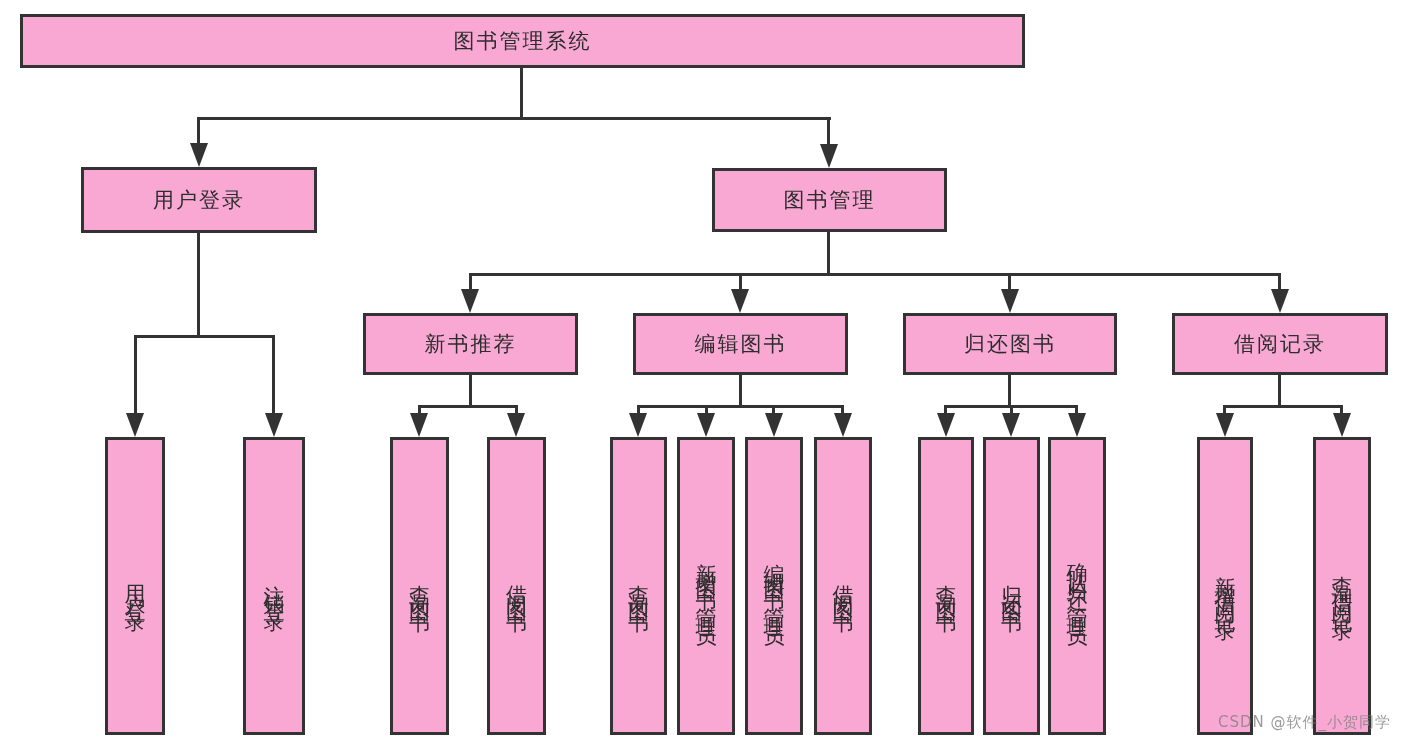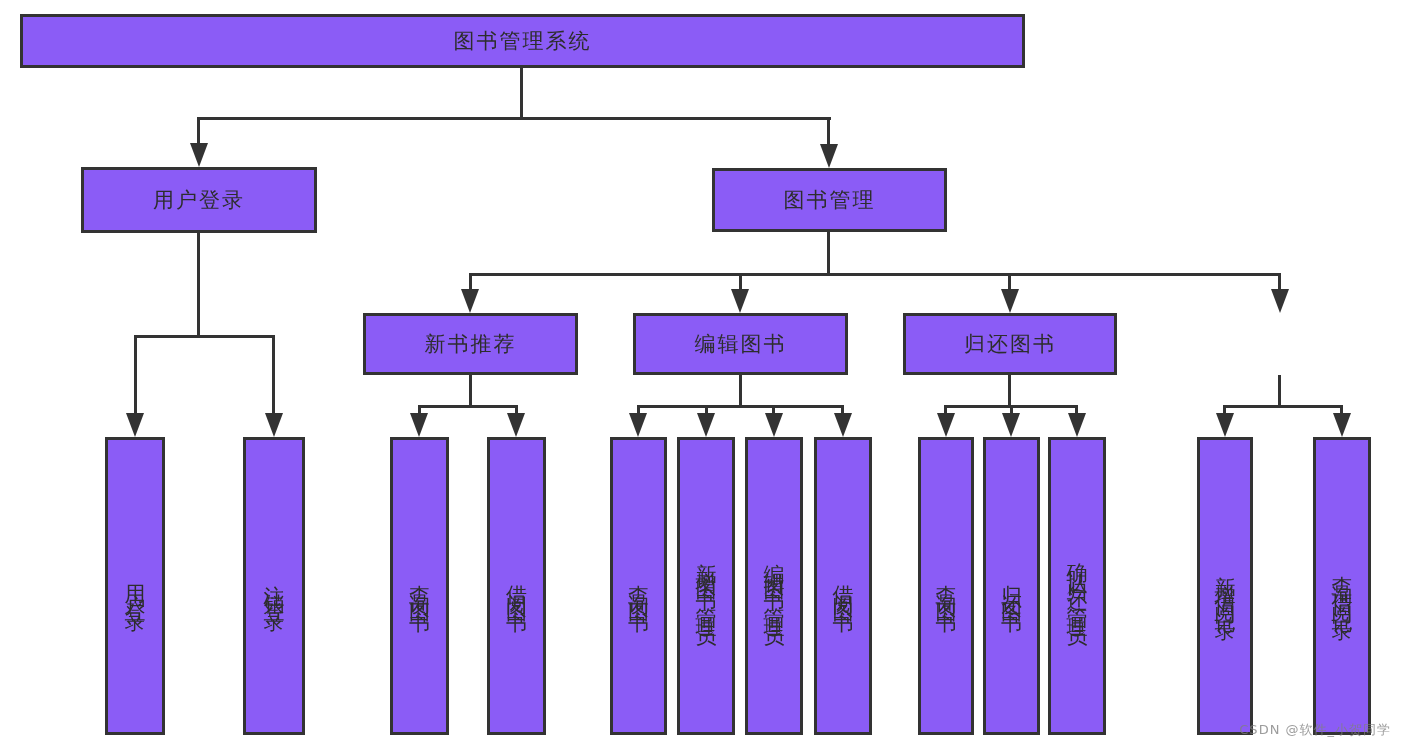--- a/index.html
+++ b/index.html
@@ -1,38 +1,38 @@
 <!DOCTYPE html>
 <html><head>
 <meta charset="utf-8">
 <style>
   * { margin:0; padding:0; box-sizing:border-box; }
   html,body { width:1405px; height:747px; background:#ffffff; font-family:"DejaVu Sans", sans-serif; }
   .canvas { position:relative; width:1405px; height:747px; background:#ffffff; overflow:hidden; }
 
   .node {
-    position:absolute; background:#8b5cf6; border:3px solid #333333;
+    position:absolute; background:#f9a8d4; border:3px solid #333333;
     display:flex; align-items:center; justify-content:center;
     color:#2d2d2d;
   }
   .hlabel { font-size:21px; letter-spacing:2px; color:#2d2d2d; white-space:nowrap; }
   .vlabel {
     writing-mode:vertical-rl; text-orientation:mixed;
     font-size:21px; letter-spacing:9px; line-height:1.15; color:#2d2d2d;
     white-space:nowrap;
   }
   .line { position:absolute; background:#333333; }
   .arrowhead {
     position:absolute; width:0; height:0;
     border-left:9px solid transparent; border-right:9px solid transparent;
     border-top:24px solid #333333;
   }
   .watermark {
-    position:absolute; right:14px; bottom:8px;
-    font-size:13px; letter-spacing:1px; color:rgba(128,128,128,0.78);
+    position:absolute; right:14px; bottom:15px;
+    font-size:15px; letter-spacing:1px; color:rgba(128,128,128,0.78);
     white-space:nowrap;
   }
 </style>
 </head>
 <body>
 
 <div class="canvas">
 
   <div class="line" style="left:520px;top:68px;width:3px;height:52px"></div>
   <div class="line" style="left:197px;top:117px;width:634px;height:3px"></div>
@@ -106,20 +106,23 @@
 
   <div class="node" style="left:712px;top:168px;width:235px;height:64px">
     <span class="hlabel">图书管理</span>
   </div>
   <div class="node" style="left:633px;top:313px;width:215px;height:62px">
     <span class="hlabel">编辑图书</span>
   </div>
   <div class="node" style="left:903px;top:313px;width:214px;height:62px">
     <span class="hlabel">归还图书</span>
   </div>
+  <div class="node" style="left:1172px;top:313px;width:216px;height:62px">
+    <span class="hlabel">借阅记录</span>
+  </div>
 
   <div class="node" style="left:105px;top:437px;width:60px;height:298px">
     <span class="vlabel">用户登录</span>
   </div>
   <div class="node" style="left:243px;top:437px;width:62px;height:298px">
     <span class="vlabel">注销登录</span>
   </div>
 
   <div class="node" style="left:390px;top:437px;width:59px;height:298px">
     <span class="vlabel">查询图书</span>

